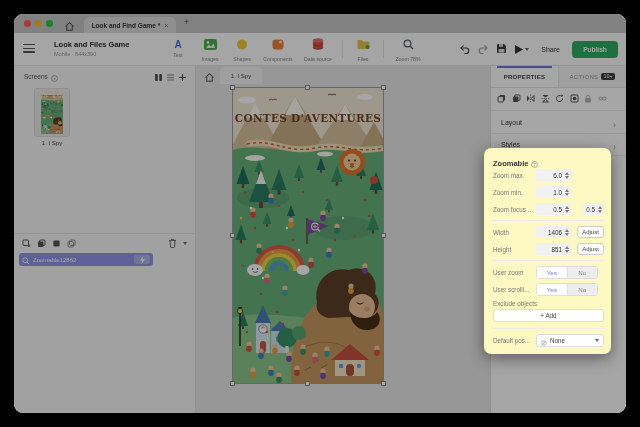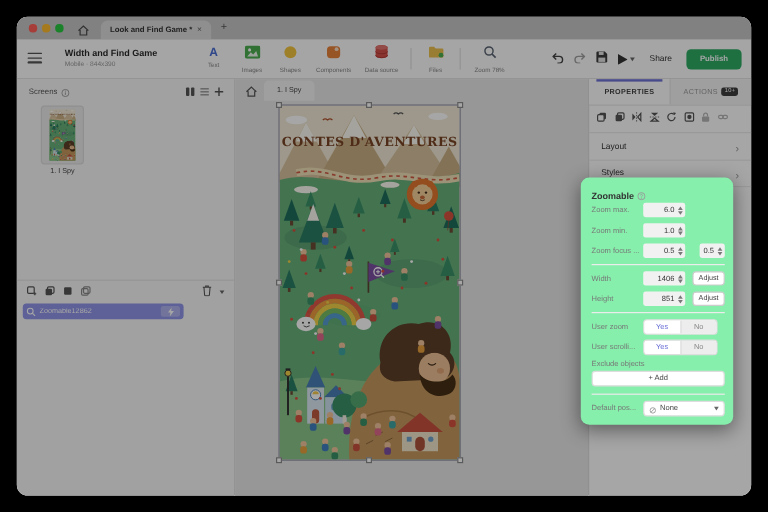--- a/index.html
+++ b/index.html
@@ -78,21 +78,21 @@
   .pbadge { background:#3d3d3d; color:#fff; font-size:4.8px; padding:1px 2.5px; border-radius:2px; }
   .qicons { position:absolute; left:6px; right:6px; top:24px; height:16px; display:flex; align-items:center; gap:5.5px; }
   .qdiv { position:absolute; left:0; right:0; top:44px; height:1px; background:#ececec; }
   .secrow { position:absolute; left:0; right:0; height:22px; display:flex; align-items:center;
             padding:0 10px; border-bottom:1px solid #ededed; }
   .secrow .lbl { font-size:7px; color:#333; flex:1; }
   .secrow .chev::after { content:"›"; font-size:9px; color:#999; }
 
   
   .dim { position:absolute; inset:0; background:rgba(0,0,0,.35); z-index:40; }
-  .card { position:absolute; left:470px; top:134px; width:127px; height:206px; background:#86efac;
+  .card { position:absolute; left:470px; top:134px; width:127px; height:206px; background:#fef9c3;
           border-radius:7px; box-shadow:0 4px 16px rgba(0,0,0,.45); z-index:50; }
   .card-title { position:absolute; left:9px; top:6px; display:flex; align-items:center; gap:3px; }
   .card-title .t { font-size:7.5px; font-weight:bold; color:#333; }
   .crow { position:absolute; left:0; right:0; height:13px; }
   .clabel { position:absolute; left:9px; top:3px; font-size:6.3px; color:#777; white-space:nowrap; }
   .chip { position:absolute; height:12px; top:0; background:#f1f1f1; border-radius:2px;
           font-size:6.3px; color:#333; display:flex; align-items:center; justify-content:flex-end; padding-right:9px; }
   .stepper { position:absolute; right:2px; top:2.5px; display:flex; flex-direction:column; gap:1.5px; }
   .stepper .u { width:0; height:0; border-left:2.5px solid transparent; border-right:2.5px solid transparent; border-bottom:3px solid #777; }
   .stepper .d { width:0; height:0; border-left:2.5px solid transparent; border-right:2.5px solid transparent; border-top:3px solid #777; }
@@ -306,21 +306,21 @@
     </div>
     <span class="new-tab">+</span>
   </div>
 
   <div class="toolbar">
     <div class="menu-btn">
         <div></div>
         <div></div>
         <div></div>
       </div>
-    <div class="doc-title">Width and Find Game</div>
+    <div class="doc-title">Look and Files Game</div>
     <div class="doc-sub">Mobile · 844x390</div>
 
     <div class="tools">
       <div class="tool">
         <span class="tool-glyph-a">A</span>
         <span class="tool-label">Text</span>
       </div>
       <div class="tool">
         <span><svg width="13" height="11" viewBox="0 0 13 11">
               <rect width="13" height="11" rx="2" fill="#4caf50"></rect>

